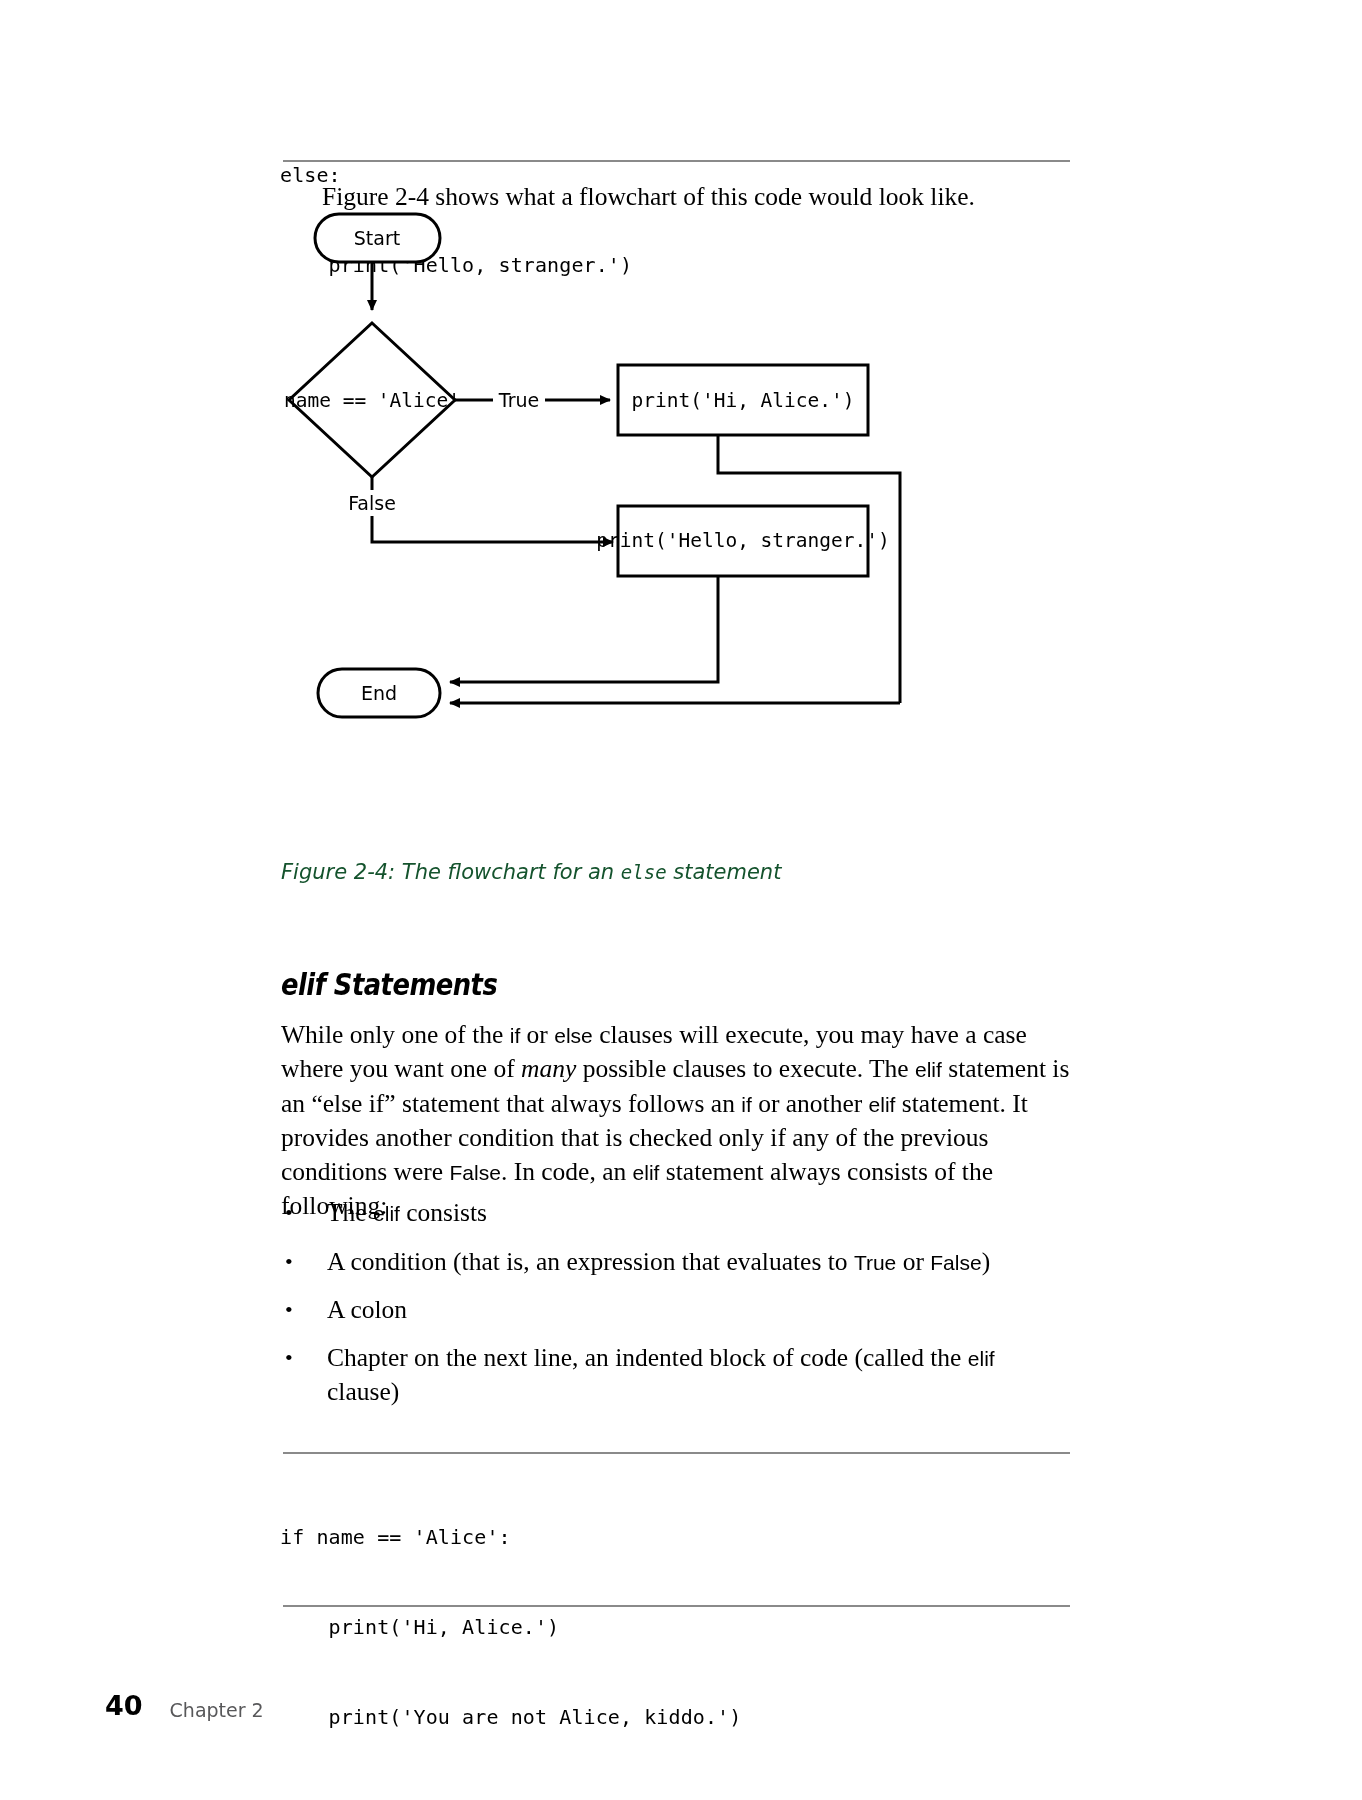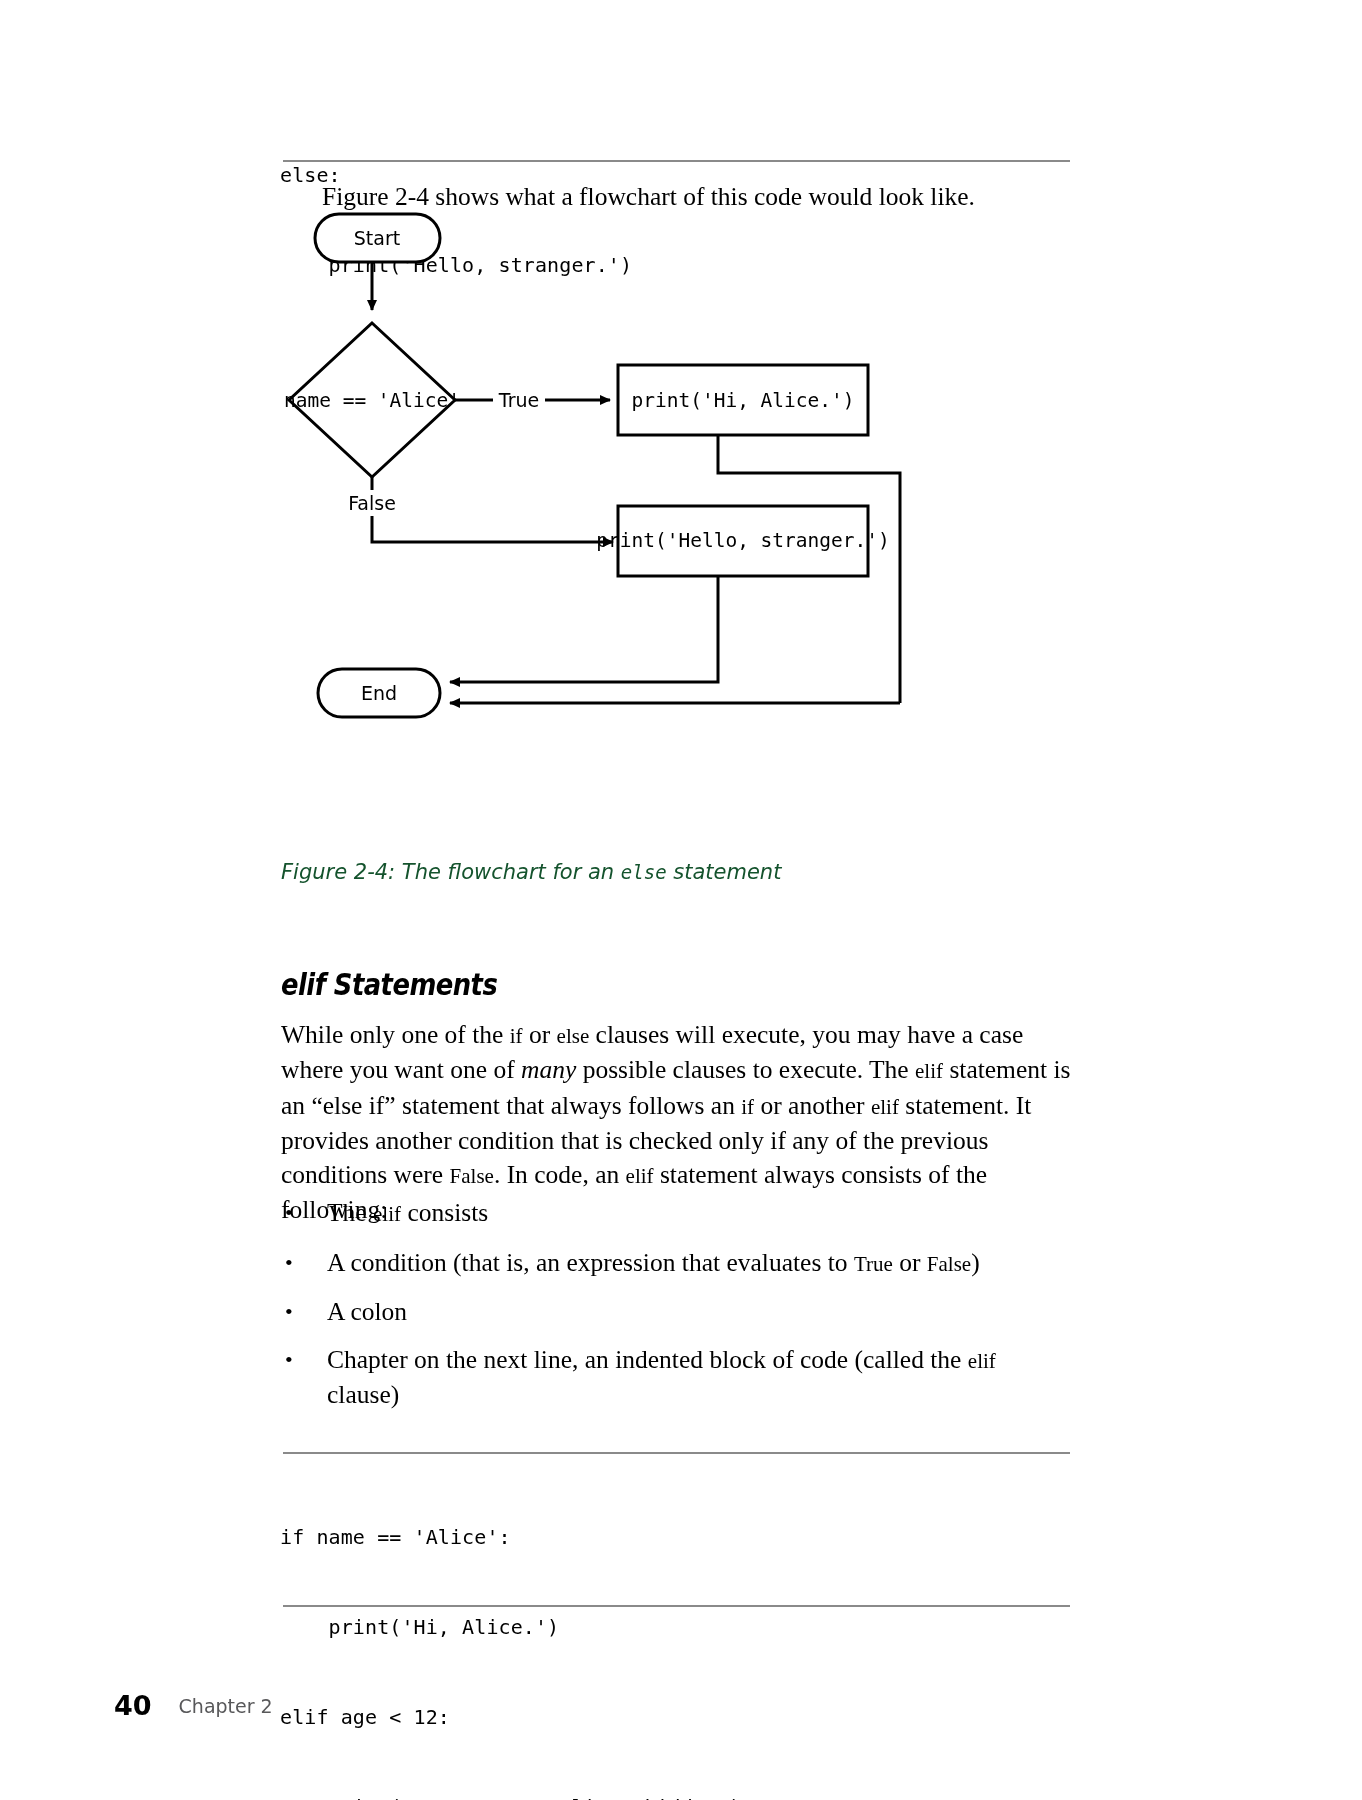--- a/index.html
+++ b/index.html
@@ -27,21 +27,21 @@
     line-height: 30px;
     white-space: pre;
     letter-spacing: 0.1px;
   }
   .body-text {
     font-family: "Liberation Serif", "DejaVu Serif", serif;
     font-size: 25.5px;
     line-height: 33.5px;
   }
   .mono-inline {
-    font-family: Liberation Serif, serif;
+    font-family: Liberation Sans, sans-serif;
     font-size: 21px;
     margin-top: 12px;
   }
   .ital { font-style: italic; }
 
   .rule {
     position: absolute;
     height: 2px;
     background: #8a8a8a;
   }
@@ -161,22 +161,21 @@
     top: 1462px;
   }
   #rule-bottom-bot { left: 283px; top: 1605px; width: 787px; }
 
   
   #footer {
     position: absolute;
     left: 105px;
     top: 1690px;
     display: flex;
-    align-items: center;
-    margin-left: 9px;
+    align-items: flex-end;
   }
   #page-number {
     font-family: "DejaVu Sans", "Liberation Sans", sans-serif;
     font-weight: bold;
     font-size: 27px;
     color: #000;
   }
   #chapter-label {
     font-family: "DejaVu Sans", "Liberation Sans", sans-serif;
     font-size: 19px;
@@ -261,21 +260,20 @@
       <span class="bullet-dot">•</span>
       <span class="bullet-text body-text"><span>Chapter on the next line, an indented block of code (called the </span><span class="mono-inline">elif</span><span> clause)</span></span>
     </div>
   </div>
 
 
   <div class="rule" id="rule-bottom-top"></div>
   <div id="bottom-code" class="code">
     <div>if name == 'Alice':</div>
     <div>    print('Hi, Alice.')</div>
-    <div>elif age &lt; 12:</div>
     <div>    print('You are not Alice, kiddo.')</div>
   </div>
   <div class="rule" id="rule-bottom-bot"></div>
 
   <div id="footer">
     <span id="page-number">40</span>
     <span id="chapter-label">Chapter 2</span>
   </div>
 
 </div>

